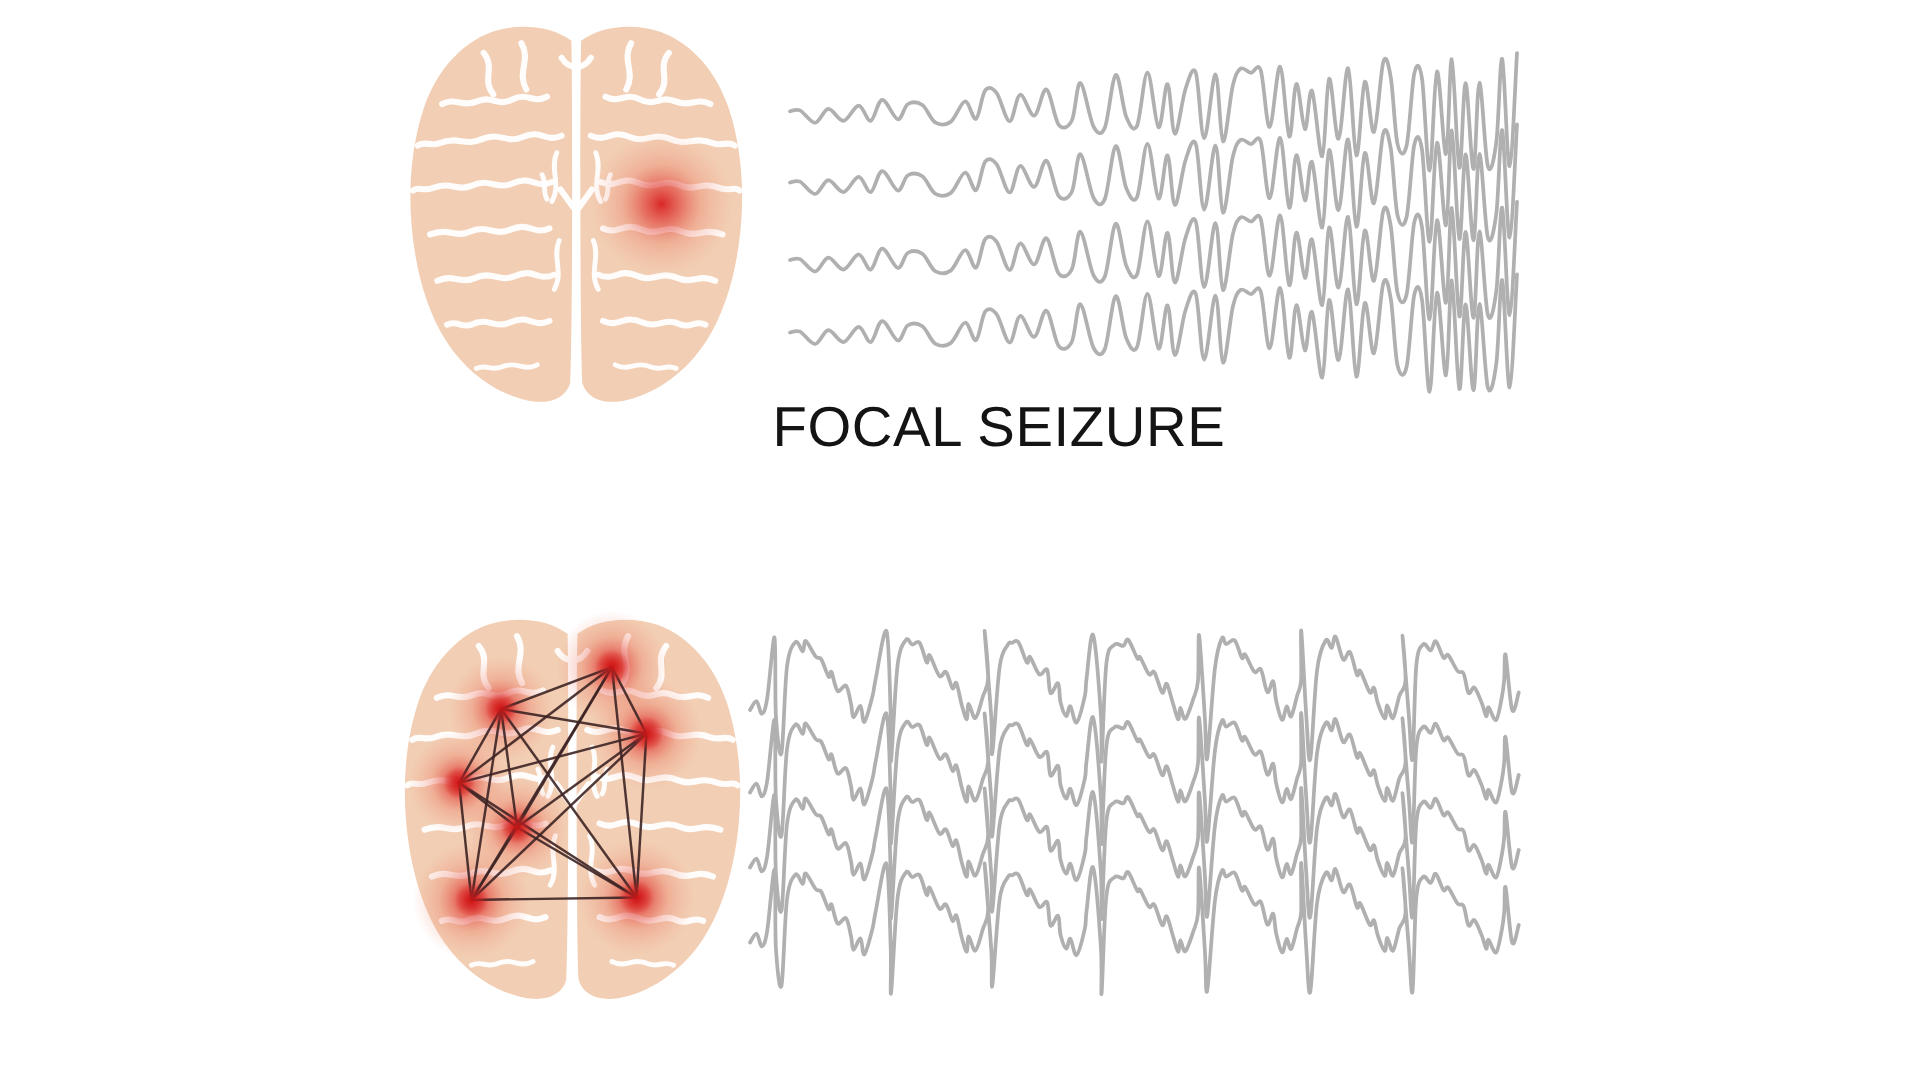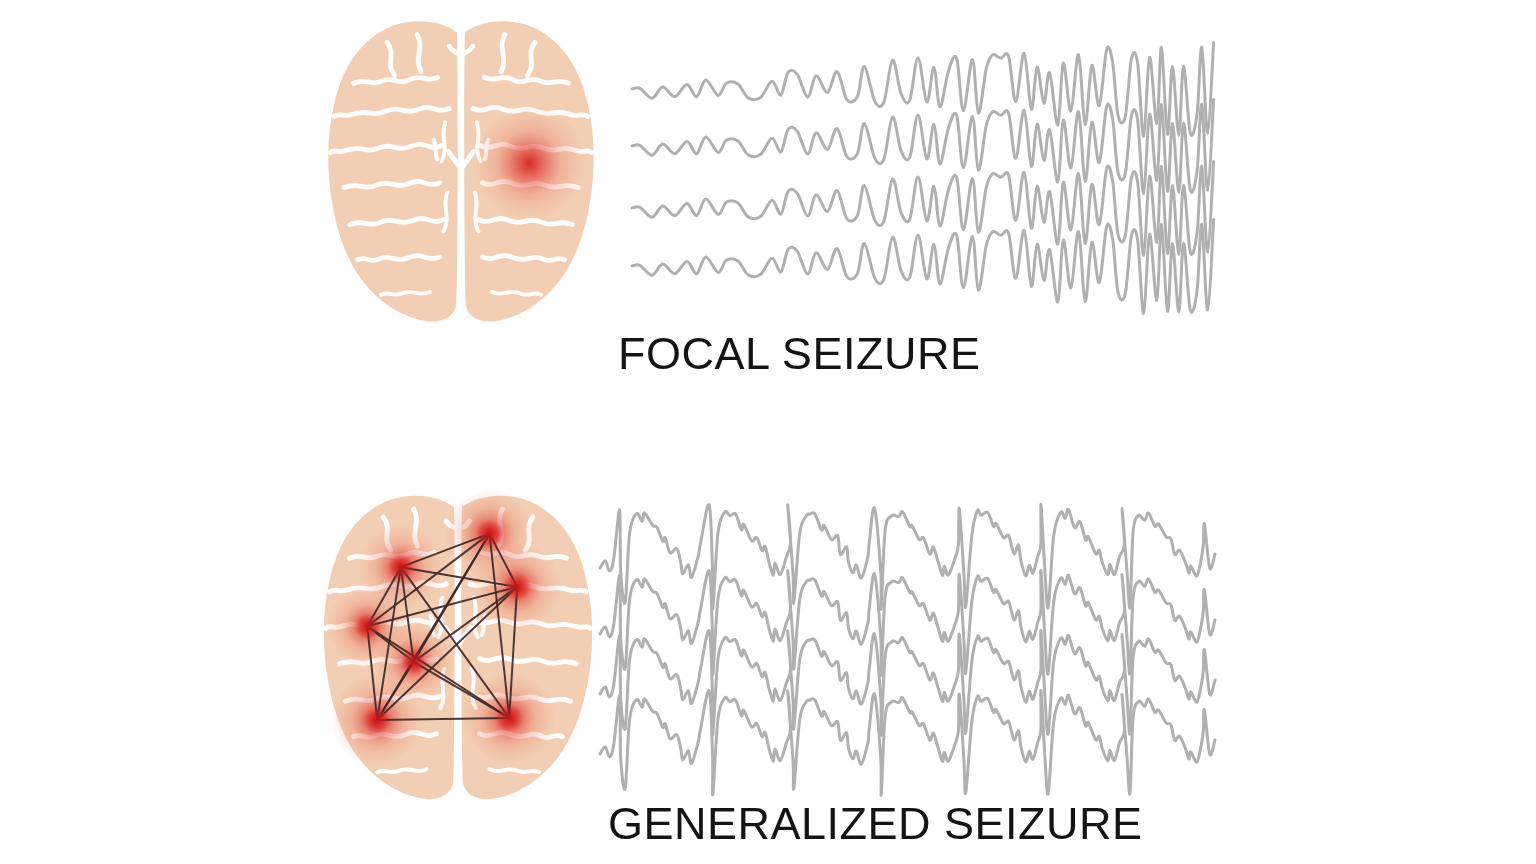--- a/index.html
+++ b/index.html
@@ -73,21 +73,21 @@
     <g id="focal-glows">
         <circle cx="210" cy="152" r="60" fill="url(#focusGlow)"></circle>
       </g>
   </svg>
   <svg id="focal-eeg" style="left:630px;top:35px" width="585" height="270" viewBox="0 0 585 270">
       <path d="M0.0 2.0C1.3 1.9 4.6 -0.2 8.0 1.3C11.3 2.8 16.3 11.4 20.1 11.2C23.9 11.0 26.9 0.4 30.7 0.1C34.5 -0.1 38.8 10.1 42.8 9.7C46.8 9.2 51.3 -2.5 54.9 -2.5C58.6 -2.5 61.5 10.4 64.6 9.7C67.7 8.9 70.2 -6.9 73.8 -7.1C77.4 -7.3 82.8 7.8 86.2 8.4C89.6 8.9 91.1 -1.9 94.4 -3.8C97.7 -5.7 102.3 -5.4 105.9 -3.0C109.5 -0.5 112.4 8.6 116.1 10.9C119.9 13.1 124.6 13.2 128.5 10.5C132.5 7.7 136.6 -5.4 140.0 -5.8C143.4 -6.2 146.2 9.6 148.9 8.1C151.5 6.6 153.4 -11.3 156.2 -14.8C158.9 -18.3 162.0 -16.9 165.2 -12.7C168.5 -8.6 172.5 9.7 175.6 10.0C178.8 10.3 180.8 -10.4 184.1 -11.2C187.4 -11.9 191.9 6.2 195.4 5.5C198.9 4.8 201.8 -16.6 205.1 -15.4C208.4 -14.2 211.6 8.7 215.0 12.9C218.3 17.0 222.5 15.2 225.4 9.6C228.3 4.1 229.4 -21.3 232.3 -20.6C235.2 -19.8 239.6 8.4 242.9 14.4C246.1 20.3 248.9 21.9 251.9 15.1C254.8 8.2 257.7 -25.5 260.6 -27.0C263.4 -28.4 266.2 -0.3 269.0 6.5C271.9 13.3 274.7 19.6 277.6 13.7C280.4 7.8 283.2 -29.1 286.0 -28.9C288.9 -28.7 292.2 13.4 294.8 14.9C297.5 16.4 299.8 -20.6 302.0 -19.7C304.2 -18.9 305.5 19.4 307.9 20.0C310.3 20.7 313.6 -7.7 316.4 -15.8C319.1 -24.0 322.1 -35.5 324.6 -28.9C327.1 -22.3 328.7 23.5 331.4 23.7C334.0 24.0 337.9 -27.9 340.4 -27.5C342.9 -27.1 344.1 24.6 346.4 26.1C348.7 27.7 351.9 -8.6 354.2 -18.3C356.6 -28.0 358.0 -30.3 360.5 -32.1C362.9 -33.8 366.1 -29.0 368.8 -28.8C371.5 -28.6 374.1 -37.9 376.6 -30.7C379.0 -23.5 381.2 15.1 383.7 14.6C386.3 14.1 389.5 -35.0 392.1 -33.7C394.7 -32.4 397.2 19.9 399.4 22.2C401.5 24.5 403.0 -18.9 405.1 -19.9C407.2 -20.9 409.9 15.3 411.9 16.3C414.0 17.2 415.2 -17.9 417.6 -14.3C419.9 -10.7 423.5 39.7 425.8 38.1C428.1 36.5 429.1 -21.6 431.3 -24.0C433.5 -26.3 436.3 25.4 438.8 24.0C441.4 22.6 444.1 -34.6 446.5 -32.4C448.9 -30.2 450.9 35.5 453.1 37.3C455.4 39.0 457.5 -18.5 459.8 -21.6C462.2 -24.8 464.7 21.3 467.2 18.6C469.7 15.9 472.4 -30.4 474.7 -37.6C476.9 -44.8 478.8 -35.4 480.7 -24.5C482.5 -13.5 483.9 19.1 486.0 28.1C488.1 37.2 491.0 39.2 493.2 29.8C495.5 20.4 497.4 -19.1 499.4 -28.1C501.5 -37.1 503.5 -37.1 505.6 -24.2C507.6 -11.2 509.7 50.4 511.7 49.4C513.7 48.5 515.4 -27.6 517.6 -29.8C519.8 -31.9 522.8 38.0 524.8 36.3C526.8 34.7 527.7 -41.4 529.4 -39.6C531.2 -37.8 533.6 44.0 535.5 47.2C537.3 50.4 538.6 -20.7 540.5 -20.5C542.3 -20.3 544.9 48.3 546.8 48.3C548.6 48.2 549.6 -20.4 551.5 -20.8C553.5 -21.2 556.0 38.2 558.3 46.0C560.6 53.9 563.2 40.7 565.1 26.4C567.0 12.1 568.0 -43.1 569.8 -39.8C571.5 -36.5 573.7 46.8 575.7 46.0C577.7 45.2 580.6 -29.4 581.6 -44.5" transform="translate(2,52)" fill="none" stroke="#b0b0b0" stroke-width="3" stroke-linecap="round" stroke-linejoin="round"></path>
       <path d="M0.0 2.0C1.3 1.9 4.6 -0.2 8.0 1.3C11.3 2.8 16.3 11.4 20.1 11.2C23.9 11.0 26.9 0.4 30.7 0.1C34.5 -0.1 38.8 10.1 42.8 9.7C46.8 9.2 51.3 -2.5 54.9 -2.5C58.6 -2.5 61.5 10.4 64.6 9.7C67.7 8.9 70.2 -6.9 73.8 -7.1C77.4 -7.3 82.8 7.8 86.2 8.4C89.6 8.9 91.1 -1.9 94.4 -3.8C97.7 -5.7 102.3 -5.4 105.9 -3.0C109.5 -0.5 112.4 8.6 116.1 10.9C119.9 13.1 124.6 13.2 128.5 10.5C132.5 7.7 136.6 -5.4 140.0 -5.8C143.4 -6.2 146.2 9.6 148.9 8.1C151.5 6.6 153.4 -11.3 156.2 -14.8C158.9 -18.3 162.0 -16.9 165.2 -12.7C168.5 -8.6 172.5 9.7 175.6 10.0C178.8 10.3 180.8 -10.4 184.1 -11.2C187.4 -11.9 191.9 6.2 195.4 5.5C198.9 4.8 201.8 -16.6 205.1 -15.4C208.4 -14.2 211.6 8.7 215.0 12.9C218.3 17.0 222.5 15.2 225.4 9.6C228.3 4.1 229.4 -21.3 232.3 -20.6C235.2 -19.8 239.6 8.4 242.9 14.4C246.1 20.3 248.9 21.9 251.9 15.1C254.8 8.2 257.7 -25.5 260.6 -27.0C263.4 -28.4 266.2 -0.3 269.0 6.5C271.9 13.3 274.7 19.6 277.6 13.7C280.4 7.8 283.2 -29.1 286.0 -28.9C288.9 -28.7 292.2 13.4 294.8 14.9C297.5 16.4 299.8 -20.6 302.0 -19.7C304.2 -18.9 305.5 19.4 307.9 20.0C310.3 20.7 313.6 -7.7 316.4 -15.8C319.1 -24.0 322.1 -35.5 324.6 -28.9C327.1 -22.3 328.7 23.5 331.4 23.7C334.0 24.0 337.9 -27.9 340.4 -27.5C342.9 -27.1 344.1 24.6 346.4 26.1C348.7 27.7 351.9 -8.6 354.2 -18.3C356.6 -28.0 358.0 -30.3 360.5 -32.1C362.9 -33.8 366.1 -29.0 368.8 -28.8C371.5 -28.6 374.1 -37.9 376.6 -30.7C379.0 -23.5 381.2 15.1 383.7 14.6C386.3 14.1 389.5 -35.0 392.1 -33.7C394.7 -32.4 397.2 19.9 399.4 22.2C401.5 24.5 403.0 -18.9 405.1 -19.9C407.2 -20.9 409.9 15.3 411.9 16.3C414.0 17.2 415.2 -17.9 417.6 -14.3C419.9 -10.7 423.5 39.7 425.8 38.1C428.1 36.5 429.1 -21.6 431.3 -24.0C433.5 -26.3 436.3 25.4 438.8 24.0C441.4 22.6 444.1 -34.6 446.5 -32.4C448.9 -30.2 450.9 35.5 453.1 37.3C455.4 39.0 457.5 -18.5 459.8 -21.6C462.2 -24.8 464.7 21.3 467.2 18.6C469.7 15.9 472.4 -30.4 474.7 -37.6C476.9 -44.8 478.8 -35.4 480.7 -24.5C482.5 -13.5 483.9 19.1 486.0 28.1C488.1 37.2 491.0 39.2 493.2 29.8C495.5 20.4 497.4 -19.1 499.4 -28.1C501.5 -37.1 503.5 -37.1 505.6 -24.2C507.6 -11.2 509.7 50.4 511.7 49.4C513.7 48.5 515.4 -27.6 517.6 -29.8C519.8 -31.9 522.8 38.0 524.8 36.3C526.8 34.7 527.7 -41.4 529.4 -39.6C531.2 -37.8 533.6 44.0 535.5 47.2C537.3 50.4 538.6 -20.7 540.5 -20.5C542.3 -20.3 544.9 48.3 546.8 48.3C548.6 48.2 549.6 -20.4 551.5 -20.8C553.5 -21.2 556.0 38.2 558.3 46.0C560.6 53.9 563.2 40.7 565.1 26.4C567.0 12.1 568.0 -43.1 569.8 -39.8C571.5 -36.5 573.7 46.8 575.7 46.0C577.7 45.2 580.6 -29.4 581.6 -44.5" transform="translate(2,109)" fill="none" stroke="#b0b0b0" stroke-width="3" stroke-linecap="round" stroke-linejoin="round"></path>
       <path d="M0.0 2.0C1.3 1.9 4.6 -0.2 8.0 1.3C11.3 2.8 16.3 11.4 20.1 11.2C23.9 11.0 26.9 0.4 30.7 0.1C34.5 -0.1 38.8 10.1 42.8 9.7C46.8 9.2 51.3 -2.5 54.9 -2.5C58.6 -2.5 61.5 10.4 64.6 9.7C67.7 8.9 70.2 -6.9 73.8 -7.1C77.4 -7.3 82.8 7.8 86.2 8.4C89.6 8.9 91.1 -1.9 94.4 -3.8C97.7 -5.7 102.3 -5.4 105.9 -3.0C109.5 -0.5 112.4 8.6 116.1 10.9C119.9 13.1 124.6 13.2 128.5 10.5C132.5 7.7 136.6 -5.4 140.0 -5.8C143.4 -6.2 146.2 9.6 148.9 8.1C151.5 6.6 153.4 -11.3 156.2 -14.8C158.9 -18.3 162.0 -16.9 165.2 -12.7C168.5 -8.6 172.5 9.7 175.6 10.0C178.8 10.3 180.8 -10.4 184.1 -11.2C187.4 -11.9 191.9 6.2 195.4 5.5C198.9 4.8 201.8 -16.6 205.1 -15.4C208.4 -14.2 211.6 8.7 215.0 12.9C218.3 17.0 222.5 15.2 225.4 9.6C228.3 4.1 229.4 -21.3 232.3 -20.6C235.2 -19.8 239.6 8.4 242.9 14.4C246.1 20.3 248.9 21.9 251.9 15.1C254.8 8.2 257.7 -25.5 260.6 -27.0C263.4 -28.4 266.2 -0.3 269.0 6.5C271.9 13.3 274.7 19.6 277.6 13.7C280.4 7.8 283.2 -29.1 286.0 -28.9C288.9 -28.7 292.2 13.4 294.8 14.9C297.5 16.4 299.8 -20.6 302.0 -19.7C304.2 -18.9 305.5 19.4 307.9 20.0C310.3 20.7 313.6 -7.7 316.4 -15.8C319.1 -24.0 322.1 -35.5 324.6 -28.9C327.1 -22.3 328.7 23.5 331.4 23.7C334.0 24.0 337.9 -27.9 340.4 -27.5C342.9 -27.1 344.1 24.6 346.4 26.1C348.7 27.7 351.9 -8.6 354.2 -18.3C356.6 -28.0 358.0 -30.3 360.5 -32.1C362.9 -33.8 366.1 -29.0 368.8 -28.8C371.5 -28.6 374.1 -37.9 376.6 -30.7C379.0 -23.5 381.2 15.1 383.7 14.6C386.3 14.1 389.5 -35.0 392.1 -33.7C394.7 -32.4 397.2 19.9 399.4 22.2C401.5 24.5 403.0 -18.9 405.1 -19.9C407.2 -20.9 409.9 15.3 411.9 16.3C414.0 17.2 415.2 -17.9 417.6 -14.3C419.9 -10.7 423.5 39.7 425.8 38.1C428.1 36.5 429.1 -21.6 431.3 -24.0C433.5 -26.3 436.3 25.4 438.8 24.0C441.4 22.6 444.1 -34.6 446.5 -32.4C448.9 -30.2 450.9 35.5 453.1 37.3C455.4 39.0 457.5 -18.5 459.8 -21.6C462.2 -24.8 464.7 21.3 467.2 18.6C469.7 15.9 472.4 -30.4 474.7 -37.6C476.9 -44.8 478.8 -35.4 480.7 -24.5C482.5 -13.5 483.9 19.1 486.0 28.1C488.1 37.2 491.0 39.2 493.2 29.8C495.5 20.4 497.4 -19.1 499.4 -28.1C501.5 -37.1 503.5 -37.1 505.6 -24.2C507.6 -11.2 509.7 50.4 511.7 49.4C513.7 48.5 515.4 -27.6 517.6 -29.8C519.8 -31.9 522.8 38.0 524.8 36.3C526.8 34.7 527.7 -41.4 529.4 -39.6C531.2 -37.8 533.6 44.0 535.5 47.2C537.3 50.4 538.6 -20.7 540.5 -20.5C542.3 -20.3 544.9 48.3 546.8 48.3C548.6 48.2 549.6 -20.4 551.5 -20.8C553.5 -21.2 556.0 38.2 558.3 46.0C560.6 53.9 563.2 40.7 565.1 26.4C567.0 12.1 568.0 -43.1 569.8 -39.8C571.5 -36.5 573.7 46.8 575.7 46.0C577.7 45.2 580.6 -29.4 581.6 -44.5" transform="translate(2,171)" fill="none" stroke="#b0b0b0" stroke-width="3" stroke-linecap="round" stroke-linejoin="round"></path>
       <path d="M0.0 2.0C1.3 1.9 4.6 -0.2 8.0 1.3C11.3 2.8 16.3 11.4 20.1 11.2C23.9 11.0 26.9 0.4 30.7 0.1C34.5 -0.1 38.8 10.1 42.8 9.7C46.8 9.2 51.3 -2.5 54.9 -2.5C58.6 -2.5 61.5 10.4 64.6 9.7C67.7 8.9 70.2 -6.9 73.8 -7.1C77.4 -7.3 82.8 7.8 86.2 8.4C89.6 8.9 91.1 -1.9 94.4 -3.8C97.7 -5.7 102.3 -5.4 105.9 -3.0C109.5 -0.5 112.4 8.6 116.1 10.9C119.9 13.1 124.6 13.2 128.5 10.5C132.5 7.7 136.6 -5.4 140.0 -5.8C143.4 -6.2 146.2 9.6 148.9 8.1C151.5 6.6 153.4 -11.3 156.2 -14.8C158.9 -18.3 162.0 -16.9 165.2 -12.7C168.5 -8.6 172.5 9.7 175.6 10.0C178.8 10.3 180.8 -10.4 184.1 -11.2C187.4 -11.9 191.9 6.2 195.4 5.5C198.9 4.8 201.8 -16.6 205.1 -15.4C208.4 -14.2 211.6 8.7 215.0 12.9C218.3 17.0 222.5 15.2 225.4 9.6C228.3 4.1 229.4 -21.3 232.3 -20.6C235.2 -19.8 239.6 8.4 242.9 14.4C246.1 20.3 248.9 21.9 251.9 15.1C254.8 8.2 257.7 -25.5 260.6 -27.0C263.4 -28.4 266.2 -0.3 269.0 6.5C271.9 13.3 274.7 19.6 277.6 13.7C280.4 7.8 283.2 -29.1 286.0 -28.9C288.9 -28.7 292.2 13.4 294.8 14.9C297.5 16.4 299.8 -20.6 302.0 -19.7C304.2 -18.9 305.5 19.4 307.9 20.0C310.3 20.7 313.6 -7.7 316.4 -15.8C319.1 -24.0 322.1 -35.5 324.6 -28.9C327.1 -22.3 328.7 23.5 331.4 23.7C334.0 24.0 337.9 -27.9 340.4 -27.5C342.9 -27.1 344.1 24.6 346.4 26.1C348.7 27.7 351.9 -8.6 354.2 -18.3C356.6 -28.0 358.0 -30.3 360.5 -32.1C362.9 -33.8 366.1 -29.0 368.8 -28.8C371.5 -28.6 374.1 -37.9 376.6 -30.7C379.0 -23.5 381.2 15.1 383.7 14.6C386.3 14.1 389.5 -35.0 392.1 -33.7C394.7 -32.4 397.2 19.9 399.4 22.2C401.5 24.5 403.0 -18.9 405.1 -19.9C407.2 -20.9 409.9 15.3 411.9 16.3C414.0 17.2 415.2 -17.9 417.6 -14.3C419.9 -10.7 423.5 39.7 425.8 38.1C428.1 36.5 429.1 -21.6 431.3 -24.0C433.5 -26.3 436.3 25.4 438.8 24.0C441.4 22.6 444.1 -34.6 446.5 -32.4C448.9 -30.2 450.9 35.5 453.1 37.3C455.4 39.0 457.5 -18.5 459.8 -21.6C462.2 -24.8 464.7 21.3 467.2 18.6C469.7 15.9 472.4 -30.4 474.7 -37.6C476.9 -44.8 478.8 -35.4 480.7 -24.5C482.5 -13.5 483.9 19.1 486.0 28.1C488.1 37.2 491.0 39.2 493.2 29.8C495.5 20.4 497.4 -19.1 499.4 -28.1C501.5 -37.1 503.5 -37.1 505.6 -24.2C507.6 -11.2 509.7 50.4 511.7 49.4C513.7 48.5 515.4 -27.6 517.6 -29.8C519.8 -31.9 522.8 38.0 524.8 36.3C526.8 34.7 527.7 -41.4 529.4 -39.6C531.2 -37.8 533.6 44.0 535.5 47.2C537.3 50.4 538.6 -20.7 540.5 -20.5C542.3 -20.3 544.9 48.3 546.8 48.3C548.6 48.2 549.6 -20.4 551.5 -20.8C553.5 -21.2 556.0 38.2 558.3 46.0C560.6 53.9 563.2 40.7 565.1 26.4C567.0 12.1 568.0 -43.1 569.8 -39.8C571.5 -36.5 573.7 46.8 575.7 46.0C577.7 45.2 580.6 -29.4 581.6 -44.5" transform="translate(2,229)" fill="none" stroke="#b0b0b0" stroke-width="3" stroke-linecap="round" stroke-linejoin="round"></path>
     </svg>
-  <div class="label" style="left:618px;top:328px">FOCAL SEIZURE</div>
+  <div class="label" style="left:618px;top:316px">FOCAL SEIZURE</div>
 
   <svg id="gen-brain" style="left:320px;top:488px" width="276" height="318" viewBox="0 0 280 320">
     <use href="#brainArt" xlink:href="#brainArt"></use>
     <g id="gen-glows">
         <circle cx="172" cy="45" r="46" fill="url(#focusGlow)"></circle>
         <circle cx="82" cy="79" r="44" fill="url(#focusGlow)"></circle>
         <circle cx="200" cy="99" r="46" fill="url(#focusGlow)"></circle>
         <circle cx="48" cy="139" r="42" fill="url(#focusGlow)"></circle>
         <circle cx="95" cy="175" r="42" fill="url(#focusGlow)"></circle>
         <circle cx="58" cy="234" r="48" fill="url(#focusGlow)"></circle>
@@ -125,15 +125,14 @@
         <circle cx="58" cy="234" r="14" fill="url(#coreGlow)"></circle>
         <circle cx="192" cy="232" r="14" fill="url(#coreGlow)"></circle>
       </g>
   </svg>
   <svg id="gen-eeg" style="left:598px;top:500px" width="622" height="290" viewBox="0 0 622 290">
       <path d="M0.0 6.0C0.9 4.8 3.7 -1.5 5.3 -1.0C6.8 -0.5 8.1 9.3 9.5 9.0C10.9 8.7 12.0 7.2 13.7 -3.0C15.4 -13.2 18.5 -54.3 19.6 -52.1C20.8 -49.9 19.8 -5.1 20.7 10.3C21.7 25.7 23.7 46.9 25.2 40.4C26.7 33.9 27.7 -13.9 29.6 -28.7C31.5 -43.5 34.3 -46.3 36.4 -48.3C38.5 -50.4 40.9 -40.7 42.2 -40.8C43.6 -41.0 42.8 -49.9 44.6 -49.2C46.3 -48.5 50.5 -39.1 52.6 -36.7C54.7 -34.2 55.2 -37.3 56.9 -34.7C58.7 -32.0 61.5 -22.4 62.9 -20.6C64.3 -18.9 64.0 -26.2 65.2 -24.3C66.4 -22.4 68.0 -11.2 70.0 -9.3C71.9 -7.5 75.1 -15.1 76.9 -13.3C78.7 -11.5 79.9 -2.8 80.9 1.4C81.8 5.6 81.5 11.7 82.8 11.9C84.1 12.1 86.9 2.2 88.4 2.8C89.8 3.4 89.9 16.8 91.5 15.5C93.1 14.3 96.4 1.0 97.9 -4.7C99.4 -10.5 98.7 -10.0 100.5 -18.7C102.4 -27.5 107.2 -61.5 109.2 -57.0C111.2 -52.5 111.9 -9.0 112.5 8.2C113.2 25.4 112.0 52.3 112.9 46.1C113.8 39.9 116.0 -13.2 118.0 -29.2C120.0 -45.3 122.7 -47.2 124.7 -50.0C126.6 -52.9 127.9 -46.8 129.7 -46.4C131.5 -46.0 133.7 -50.2 135.7 -47.8C137.6 -45.5 140.1 -33.7 141.4 -32.1C142.8 -30.4 142.0 -39.6 143.7 -37.8C145.4 -36.0 149.3 -23.5 151.5 -21.3C153.7 -19.0 155.1 -26.1 156.8 -24.4C158.6 -22.8 160.6 -12.9 162.0 -11.4C163.4 -9.9 163.9 -17.7 165.2 -15.5C166.4 -13.4 167.9 -3.2 169.3 1.6C170.7 6.4 172.4 13.5 173.3 13.4C174.3 13.4 173.8 1.3 174.9 1.1C176.1 1.0 178.4 13.5 180.3 12.5C182.2 11.5 184.6 0.6 186.3 -4.8C188.0 -10.2 190.3 -11.0 190.5 -19.7C190.8 -28.3 187.3 -61.9 187.7 -56.7C188.1 -51.4 192.0 -4.3 193.0 11.8C194.0 27.9 192.8 46.7 193.9 40.0C195.0 33.3 197.6 -14.0 199.7 -28.4C201.7 -42.8 204.7 -43.1 206.3 -46.3C208.0 -49.5 208.2 -47.4 209.6 -47.7C211.0 -48.1 212.7 -50.9 214.7 -48.3C216.7 -45.7 220.0 -33.9 221.6 -31.9C223.1 -30.0 222.4 -38.0 224.1 -36.4C225.7 -34.8 229.1 -24.2 231.4 -22.5C233.7 -20.8 236.2 -28.7 237.7 -26.2C239.2 -23.7 238.9 -9.4 240.4 -7.6C241.9 -5.7 245.1 -16.6 246.5 -15.3C247.8 -14.1 247.4 -4.6 248.4 -0.2C249.5 4.1 251.5 10.3 252.9 10.8C254.2 11.4 254.9 2.1 256.3 3.0C257.7 3.9 259.3 17.4 261.3 16.0C263.2 14.7 266.6 0.5 267.9 -5.3C269.2 -11.1 268.1 -10.8 269.2 -18.8C270.3 -26.9 272.6 -58.7 274.5 -53.9C276.4 -49.1 279.6 -6.7 280.7 10.0C281.9 26.7 280.6 53.1 281.3 46.2C282.0 39.4 283.3 -15.7 285.1 -31.1C286.8 -46.5 289.3 -43.9 291.6 -46.2C293.8 -48.6 296.9 -44.7 298.7 -45.3C300.5 -46.0 300.7 -51.8 302.6 -50.2C304.4 -48.6 308.2 -37.8 309.8 -35.5C311.4 -33.1 310.5 -38.3 312.1 -36.2C313.7 -34.0 317.3 -24.6 319.2 -22.6C321.1 -20.6 321.8 -26.7 323.5 -24.2C325.3 -21.8 328.1 -9.5 329.8 -7.9C331.4 -6.4 331.9 -16.4 333.4 -14.9C334.8 -13.5 336.8 -4.0 338.4 0.8C339.9 5.5 341.5 12.9 342.5 13.5C343.5 14.0 343.3 4.4 344.3 4.3C345.2 4.2 346.5 14.2 348.3 13.0C350.0 11.8 353.0 2.0 354.7 -3.0C356.4 -8.1 357.6 -8.9 358.4 -17.3C359.2 -25.7 358.4 -58.5 359.3 -53.5C360.2 -48.6 362.9 -3.8 363.9 12.5C365.0 28.8 364.4 50.9 365.8 44.3C367.1 37.7 369.9 -11.0 371.9 -27.0C373.8 -42.9 375.9 -48.0 377.5 -51.3C379.0 -54.6 379.2 -47.0 380.9 -46.7C382.7 -46.4 385.6 -51.5 387.7 -49.7C389.8 -47.8 392.1 -37.6 393.5 -35.7C394.9 -33.8 394.5 -40.1 396.2 -38.3C397.8 -36.4 401.3 -26.6 403.4 -24.6C405.5 -22.6 407.0 -29.0 408.8 -26.3C410.5 -23.6 412.2 -9.8 413.9 -8.3C415.5 -6.8 417.4 -18.3 418.5 -17.1C419.7 -15.9 419.8 -6.2 421.0 -1.0C422.2 4.2 424.3 13.2 425.7 13.9C427.1 14.6 428.2 3.6 429.3 3.2C430.5 2.7 431.5 12.6 432.9 11.2C434.2 9.8 436.3 -0.2 437.6 -5.1C438.9 -10.0 440.3 -9.5 440.9 -18.2C441.4 -26.9 440.3 -61.8 441.0 -57.3C441.7 -52.9 443.7 -8.6 444.9 8.6C446.1 25.7 446.8 51.1 448.2 45.4C449.7 39.8 451.5 -9.5 453.6 -25.3C455.6 -41.2 458.6 -46.6 460.6 -49.7C462.5 -52.7 464.0 -43.2 465.3 -43.7C466.6 -44.2 466.9 -54.2 468.4 -52.7C470.0 -51.1 472.6 -36.5 474.5 -34.4C476.4 -32.3 478.1 -42.3 480.0 -40.3C481.8 -38.2 484.2 -24.6 485.6 -22.1C487.0 -19.6 486.5 -27.6 488.2 -25.3C489.9 -23.0 493.9 -10.5 495.8 -8.2C497.6 -5.9 498.1 -13.2 499.2 -11.7C500.3 -10.2 500.9 -3.3 502.4 0.8C503.8 4.9 506.6 12.4 507.9 12.7C509.1 12.9 508.7 2.3 509.8 2.3C510.8 2.3 512.8 13.7 514.4 12.5C516.0 11.2 517.8 -0.3 519.5 -5.3C521.1 -10.3 524.0 -9.4 524.4 -17.3C524.9 -25.3 521.6 -57.4 522.0 -53.1C522.4 -48.9 525.6 -8.3 526.9 8.1C528.3 24.5 529.0 51.5 530.0 45.2C531.0 39.0 531.6 -13.9 533.0 -29.2C534.4 -44.5 536.5 -44.4 538.5 -46.5C540.4 -48.6 542.9 -41.3 544.6 -41.7C546.3 -42.1 546.9 -50.0 548.6 -49.0C550.3 -48.1 553.1 -37.8 554.8 -35.9C556.5 -34.1 556.7 -39.7 558.6 -37.9C560.4 -36.1 564.0 -27.6 566.1 -25.1C568.1 -22.7 569.5 -26.2 570.9 -23.2C572.4 -20.3 573.3 -9.5 574.8 -7.6C576.2 -5.7 577.8 -13.1 579.6 -11.8C581.3 -10.5 583.7 -3.6 585.3 0.1C586.9 3.9 588.1 10.4 589.0 11.0C589.9 11.6 589.5 3.4 590.8 3.9C592.1 4.4 595.1 15.4 596.9 14.0C598.7 12.5 600.5 0.5 601.6 -4.9C602.7 -10.4 602.9 -13.2 603.4 -18.7C603.9 -24.2 603.4 -42.1 604.5 -38.0C605.5 -33.9 608.0 1.0 609.7 6.0C611.5 11.0 614.1 -5.7 615.0 -8.0" transform="translate(2,62)" fill="none" stroke="#b0b0b0" stroke-width="3" stroke-linecap="round" stroke-linejoin="round"></path>
       <path d="M0.0 6.0C0.9 4.8 3.7 -1.5 5.3 -1.0C6.8 -0.5 8.1 9.3 9.5 9.0C10.9 8.7 12.0 7.2 13.7 -3.0C15.4 -13.2 18.5 -54.3 19.6 -52.1C20.8 -49.9 19.8 -5.1 20.7 10.3C21.7 25.7 23.7 46.9 25.2 40.4C26.7 33.9 27.7 -13.9 29.6 -28.7C31.5 -43.5 34.3 -46.3 36.4 -48.3C38.5 -50.4 40.9 -40.7 42.2 -40.8C43.6 -41.0 42.8 -49.9 44.6 -49.2C46.3 -48.5 50.5 -39.1 52.6 -36.7C54.7 -34.2 55.2 -37.3 56.9 -34.7C58.7 -32.0 61.5 -22.4 62.9 -20.6C64.3 -18.9 64.0 -26.2 65.2 -24.3C66.4 -22.4 68.0 -11.2 70.0 -9.3C71.9 -7.5 75.1 -15.1 76.9 -13.3C78.7 -11.5 79.9 -2.8 80.9 1.4C81.8 5.6 81.5 11.7 82.8 11.9C84.1 12.1 86.9 2.2 88.4 2.8C89.8 3.4 89.9 16.8 91.5 15.5C93.1 14.3 96.4 1.0 97.9 -4.7C99.4 -10.5 98.7 -10.0 100.5 -18.7C102.4 -27.5 107.2 -61.5 109.2 -57.0C111.2 -52.5 111.9 -9.0 112.5 8.2C113.2 25.4 112.0 52.3 112.9 46.1C113.8 39.9 116.0 -13.2 118.0 -29.2C120.0 -45.3 122.7 -47.2 124.7 -50.0C126.6 -52.9 127.9 -46.8 129.7 -46.4C131.5 -46.0 133.7 -50.2 135.7 -47.8C137.6 -45.5 140.1 -33.7 141.4 -32.1C142.8 -30.4 142.0 -39.6 143.7 -37.8C145.4 -36.0 149.3 -23.5 151.5 -21.3C153.7 -19.0 155.1 -26.1 156.8 -24.4C158.6 -22.8 160.6 -12.9 162.0 -11.4C163.4 -9.9 163.9 -17.7 165.2 -15.5C166.4 -13.4 167.9 -3.2 169.3 1.6C170.7 6.4 172.4 13.5 173.3 13.4C174.3 13.4 173.8 1.3 174.9 1.1C176.1 1.0 178.4 13.5 180.3 12.5C182.2 11.5 184.6 0.6 186.3 -4.8C188.0 -10.2 190.3 -11.0 190.5 -19.7C190.8 -28.3 187.3 -61.9 187.7 -56.7C188.1 -51.4 192.0 -4.3 193.0 11.8C194.0 27.9 192.8 46.7 193.9 40.0C195.0 33.3 197.6 -14.0 199.7 -28.4C201.7 -42.8 204.7 -43.1 206.3 -46.3C208.0 -49.5 208.2 -47.4 209.6 -47.7C211.0 -48.1 212.7 -50.9 214.7 -48.3C216.7 -45.7 220.0 -33.9 221.6 -31.9C223.1 -30.0 222.4 -38.0 224.1 -36.4C225.7 -34.8 229.1 -24.2 231.4 -22.5C233.7 -20.8 236.2 -28.7 237.7 -26.2C239.2 -23.7 238.9 -9.4 240.4 -7.6C241.9 -5.7 245.1 -16.6 246.5 -15.3C247.8 -14.1 247.4 -4.6 248.4 -0.2C249.5 4.1 251.5 10.3 252.9 10.8C254.2 11.4 254.9 2.1 256.3 3.0C257.7 3.9 259.3 17.4 261.3 16.0C263.2 14.7 266.6 0.5 267.9 -5.3C269.2 -11.1 268.1 -10.8 269.2 -18.8C270.3 -26.9 272.6 -58.7 274.5 -53.9C276.4 -49.1 279.6 -6.7 280.7 10.0C281.9 26.7 280.6 53.1 281.3 46.2C282.0 39.4 283.3 -15.7 285.1 -31.1C286.8 -46.5 289.3 -43.9 291.6 -46.2C293.8 -48.6 296.9 -44.7 298.7 -45.3C300.5 -46.0 300.7 -51.8 302.6 -50.2C304.4 -48.6 308.2 -37.8 309.8 -35.5C311.4 -33.1 310.5 -38.3 312.1 -36.2C313.7 -34.0 317.3 -24.6 319.2 -22.6C321.1 -20.6 321.8 -26.7 323.5 -24.2C325.3 -21.8 328.1 -9.5 329.8 -7.9C331.4 -6.4 331.9 -16.4 333.4 -14.9C334.8 -13.5 336.8 -4.0 338.4 0.8C339.9 5.5 341.5 12.9 342.5 13.5C343.5 14.0 343.3 4.4 344.3 4.3C345.2 4.2 346.5 14.2 348.3 13.0C350.0 11.8 353.0 2.0 354.7 -3.0C356.4 -8.1 357.6 -8.9 358.4 -17.3C359.2 -25.7 358.4 -58.5 359.3 -53.5C360.2 -48.6 362.9 -3.8 363.9 12.5C365.0 28.8 364.4 50.9 365.8 44.3C367.1 37.7 369.9 -11.0 371.9 -27.0C373.8 -42.9 375.9 -48.0 377.5 -51.3C379.0 -54.6 379.2 -47.0 380.9 -46.7C382.7 -46.4 385.6 -51.5 387.7 -49.7C389.8 -47.8 392.1 -37.6 393.5 -35.7C394.9 -33.8 394.5 -40.1 396.2 -38.3C397.8 -36.4 401.3 -26.6 403.4 -24.6C405.5 -22.6 407.0 -29.0 408.8 -26.3C410.5 -23.6 412.2 -9.8 413.9 -8.3C415.5 -6.8 417.4 -18.3 418.5 -17.1C419.7 -15.9 419.8 -6.2 421.0 -1.0C422.2 4.2 424.3 13.2 425.7 13.9C427.1 14.6 428.2 3.6 429.3 3.2C430.5 2.7 431.5 12.6 432.9 11.2C434.2 9.8 436.3 -0.2 437.6 -5.1C438.9 -10.0 440.3 -9.5 440.9 -18.2C441.4 -26.9 440.3 -61.8 441.0 -57.3C441.7 -52.9 443.7 -8.6 444.9 8.6C446.1 25.7 446.8 51.1 448.2 45.4C449.7 39.8 451.5 -9.5 453.6 -25.3C455.6 -41.2 458.6 -46.6 460.6 -49.7C462.5 -52.7 464.0 -43.2 465.3 -43.7C466.6 -44.2 466.9 -54.2 468.4 -52.7C470.0 -51.1 472.6 -36.5 474.5 -34.4C476.4 -32.3 478.1 -42.3 480.0 -40.3C481.8 -38.2 484.2 -24.6 485.6 -22.1C487.0 -19.6 486.5 -27.6 488.2 -25.3C489.9 -23.0 493.9 -10.5 495.8 -8.2C497.6 -5.9 498.1 -13.2 499.2 -11.7C500.3 -10.2 500.9 -3.3 502.4 0.8C503.8 4.9 506.6 12.4 507.9 12.7C509.1 12.9 508.7 2.3 509.8 2.3C510.8 2.3 512.8 13.7 514.4 12.5C516.0 11.2 517.8 -0.3 519.5 -5.3C521.1 -10.3 524.0 -9.4 524.4 -17.3C524.9 -25.3 521.6 -57.4 522.0 -53.1C522.4 -48.9 525.6 -8.3 526.9 8.1C528.3 24.5 529.0 51.5 530.0 45.2C531.0 39.0 531.6 -13.9 533.0 -29.2C534.4 -44.5 536.5 -44.4 538.5 -46.5C540.4 -48.6 542.9 -41.3 544.6 -41.7C546.3 -42.1 546.9 -50.0 548.6 -49.0C550.3 -48.1 553.1 -37.8 554.8 -35.9C556.5 -34.1 556.7 -39.7 558.6 -37.9C560.4 -36.1 564.0 -27.6 566.1 -25.1C568.1 -22.7 569.5 -26.2 570.9 -23.2C572.4 -20.3 573.3 -9.5 574.8 -7.6C576.2 -5.7 577.8 -13.1 579.6 -11.8C581.3 -10.5 583.7 -3.6 585.3 0.1C586.9 3.9 588.1 10.4 589.0 11.0C589.9 11.6 589.5 3.4 590.8 3.9C592.1 4.4 595.1 15.4 596.9 14.0C598.7 12.5 600.5 0.5 601.6 -4.9C602.7 -10.4 602.9 -13.2 603.4 -18.7C603.9 -24.2 603.4 -42.1 604.5 -38.0C605.5 -33.9 608.0 1.0 609.7 6.0C611.5 11.0 614.1 -5.7 615.0 -8.0" transform="translate(2,128)" fill="none" stroke="#b0b0b0" stroke-width="3" stroke-linecap="round" stroke-linejoin="round"></path>
       <path d="M0.0 6.0C0.9 4.8 3.7 -1.5 5.3 -1.0C6.8 -0.5 8.1 9.3 9.5 9.0C10.9 8.7 12.0 7.2 13.7 -3.0C15.4 -13.2 18.5 -54.3 19.6 -52.1C20.8 -49.9 19.8 -5.1 20.7 10.3C21.7 25.7 23.7 46.9 25.2 40.4C26.7 33.9 27.7 -13.9 29.6 -28.7C31.5 -43.5 34.3 -46.3 36.4 -48.3C38.5 -50.4 40.9 -40.7 42.2 -40.8C43.6 -41.0 42.8 -49.9 44.6 -49.2C46.3 -48.5 50.5 -39.1 52.6 -36.7C54.7 -34.2 55.2 -37.3 56.9 -34.7C58.7 -32.0 61.5 -22.4 62.9 -20.6C64.3 -18.9 64.0 -26.2 65.2 -24.3C66.4 -22.4 68.0 -11.2 70.0 -9.3C71.9 -7.5 75.1 -15.1 76.9 -13.3C78.7 -11.5 79.9 -2.8 80.9 1.4C81.8 5.6 81.5 11.7 82.8 11.9C84.1 12.1 86.9 2.2 88.4 2.8C89.8 3.4 89.9 16.8 91.5 15.5C93.1 14.3 96.4 1.0 97.9 -4.7C99.4 -10.5 98.7 -10.0 100.5 -18.7C102.4 -27.5 107.2 -61.5 109.2 -57.0C111.2 -52.5 111.9 -9.0 112.5 8.2C113.2 25.4 112.0 52.3 112.9 46.1C113.8 39.9 116.0 -13.2 118.0 -29.2C120.0 -45.3 122.7 -47.2 124.7 -50.0C126.6 -52.9 127.9 -46.8 129.7 -46.4C131.5 -46.0 133.7 -50.2 135.7 -47.8C137.6 -45.5 140.1 -33.7 141.4 -32.1C142.8 -30.4 142.0 -39.6 143.7 -37.8C145.4 -36.0 149.3 -23.5 151.5 -21.3C153.7 -19.0 155.1 -26.1 156.8 -24.4C158.6 -22.8 160.6 -12.9 162.0 -11.4C163.4 -9.9 163.9 -17.7 165.2 -15.5C166.4 -13.4 167.9 -3.2 169.3 1.6C170.7 6.4 172.4 13.5 173.3 13.4C174.3 13.4 173.8 1.3 174.9 1.1C176.1 1.0 178.4 13.5 180.3 12.5C182.2 11.5 184.6 0.6 186.3 -4.8C188.0 -10.2 190.3 -11.0 190.5 -19.7C190.8 -28.3 187.3 -61.9 187.7 -56.7C188.1 -51.4 192.0 -4.3 193.0 11.8C194.0 27.9 192.8 46.7 193.9 40.0C195.0 33.3 197.6 -14.0 199.7 -28.4C201.7 -42.8 204.7 -43.1 206.3 -46.3C208.0 -49.5 208.2 -47.4 209.6 -47.7C211.0 -48.1 212.7 -50.9 214.7 -48.3C216.7 -45.7 220.0 -33.9 221.6 -31.9C223.1 -30.0 222.4 -38.0 224.1 -36.4C225.7 -34.8 229.1 -24.2 231.4 -22.5C233.7 -20.8 236.2 -28.7 237.7 -26.2C239.2 -23.7 238.9 -9.4 240.4 -7.6C241.9 -5.7 245.1 -16.6 246.5 -15.3C247.8 -14.1 247.4 -4.6 248.4 -0.2C249.5 4.1 251.5 10.3 252.9 10.8C254.2 11.4 254.9 2.1 256.3 3.0C257.7 3.9 259.3 17.4 261.3 16.0C263.2 14.7 266.6 0.5 267.9 -5.3C269.2 -11.1 268.1 -10.8 269.2 -18.8C270.3 -26.9 272.6 -58.7 274.5 -53.9C276.4 -49.1 279.6 -6.7 280.7 10.0C281.9 26.7 280.6 53.1 281.3 46.2C282.0 39.4 283.3 -15.7 285.1 -31.1C286.8 -46.5 289.3 -43.9 291.6 -46.2C293.8 -48.6 296.9 -44.7 298.7 -45.3C300.5 -46.0 300.7 -51.8 302.6 -50.2C304.4 -48.6 308.2 -37.8 309.8 -35.5C311.4 -33.1 310.5 -38.3 312.1 -36.2C313.7 -34.0 317.3 -24.6 319.2 -22.6C321.1 -20.6 321.8 -26.7 323.5 -24.2C325.3 -21.8 328.1 -9.5 329.8 -7.9C331.4 -6.4 331.9 -16.4 333.4 -14.9C334.8 -13.5 336.8 -4.0 338.4 0.8C339.9 5.5 341.5 12.9 342.5 13.5C343.5 14.0 343.3 4.4 344.3 4.3C345.2 4.2 346.5 14.2 348.3 13.0C350.0 11.8 353.0 2.0 354.7 -3.0C356.4 -8.1 357.6 -8.9 358.4 -17.3C359.2 -25.7 358.4 -58.5 359.3 -53.5C360.2 -48.6 362.9 -3.8 363.9 12.5C365.0 28.8 364.4 50.9 365.8 44.3C367.1 37.7 369.9 -11.0 371.9 -27.0C373.8 -42.9 375.9 -48.0 377.5 -51.3C379.0 -54.6 379.2 -47.0 380.9 -46.7C382.7 -46.4 385.6 -51.5 387.7 -49.7C389.8 -47.8 392.1 -37.6 393.5 -35.7C394.9 -33.8 394.5 -40.1 396.2 -38.3C397.8 -36.4 401.3 -26.6 403.4 -24.6C405.5 -22.6 407.0 -29.0 408.8 -26.3C410.5 -23.6 412.2 -9.8 413.9 -8.3C415.5 -6.8 417.4 -18.3 418.5 -17.1C419.7 -15.9 419.8 -6.2 421.0 -1.0C422.2 4.2 424.3 13.2 425.7 13.9C427.1 14.6 428.2 3.6 429.3 3.2C430.5 2.7 431.5 12.6 432.9 11.2C434.2 9.8 436.3 -0.2 437.6 -5.1C438.9 -10.0 440.3 -9.5 440.9 -18.2C441.4 -26.9 440.3 -61.8 441.0 -57.3C441.7 -52.9 443.7 -8.6 444.9 8.6C446.1 25.7 446.8 51.1 448.2 45.4C449.7 39.8 451.5 -9.5 453.6 -25.3C455.6 -41.2 458.6 -46.6 460.6 -49.7C462.5 -52.7 464.0 -43.2 465.3 -43.7C466.6 -44.2 466.9 -54.2 468.4 -52.7C470.0 -51.1 472.6 -36.5 474.5 -34.4C476.4 -32.3 478.1 -42.3 480.0 -40.3C481.8 -38.2 484.2 -24.6 485.6 -22.1C487.0 -19.6 486.5 -27.6 488.2 -25.3C489.9 -23.0 493.9 -10.5 495.8 -8.2C497.6 -5.9 498.1 -13.2 499.2 -11.7C500.3 -10.2 500.9 -3.3 502.4 0.8C503.8 4.9 506.6 12.4 507.9 12.7C509.1 12.9 508.7 2.3 509.8 2.3C510.8 2.3 512.8 13.7 514.4 12.5C516.0 11.2 517.8 -0.3 519.5 -5.3C521.1 -10.3 524.0 -9.4 524.4 -17.3C524.9 -25.3 521.6 -57.4 522.0 -53.1C522.4 -48.9 525.6 -8.3 526.9 8.1C528.3 24.5 529.0 51.5 530.0 45.2C531.0 39.0 531.6 -13.9 533.0 -29.2C534.4 -44.5 536.5 -44.4 538.5 -46.5C540.4 -48.6 542.9 -41.3 544.6 -41.7C546.3 -42.1 546.9 -50.0 548.6 -49.0C550.3 -48.1 553.1 -37.8 554.8 -35.9C556.5 -34.1 556.7 -39.7 558.6 -37.9C560.4 -36.1 564.0 -27.6 566.1 -25.1C568.1 -22.7 569.5 -26.2 570.9 -23.2C572.4 -20.3 573.3 -9.5 574.8 -7.6C576.2 -5.7 577.8 -13.1 579.6 -11.8C581.3 -10.5 583.7 -3.6 585.3 0.1C586.9 3.9 588.1 10.4 589.0 11.0C589.9 11.6 589.5 3.4 590.8 3.9C592.1 4.4 595.1 15.4 596.9 14.0C598.7 12.5 600.5 0.5 601.6 -4.9C602.7 -10.4 602.9 -13.2 603.4 -18.7C603.9 -24.2 603.4 -42.1 604.5 -38.0C605.5 -33.9 608.0 1.0 609.7 6.0C611.5 11.0 614.1 -5.7 615.0 -8.0" transform="translate(2,188)" fill="none" stroke="#b0b0b0" stroke-width="3" stroke-linecap="round" stroke-linejoin="round"></path>
       <path d="M0.0 6.0C0.9 4.8 3.7 -1.5 5.3 -1.0C6.8 -0.5 8.1 9.3 9.5 9.0C10.9 8.7 12.0 7.2 13.7 -3.0C15.4 -13.2 18.5 -54.3 19.6 -52.1C20.8 -49.9 19.8 -5.1 20.7 10.3C21.7 25.7 23.7 46.9 25.2 40.4C26.7 33.9 27.7 -13.9 29.6 -28.7C31.5 -43.5 34.3 -46.3 36.4 -48.3C38.5 -50.4 40.9 -40.7 42.2 -40.8C43.6 -41.0 42.8 -49.9 44.6 -49.2C46.3 -48.5 50.5 -39.1 52.6 -36.7C54.7 -34.2 55.2 -37.3 56.9 -34.7C58.7 -32.0 61.5 -22.4 62.9 -20.6C64.3 -18.9 64.0 -26.2 65.2 -24.3C66.4 -22.4 68.0 -11.2 70.0 -9.3C71.9 -7.5 75.1 -15.1 76.9 -13.3C78.7 -11.5 79.9 -2.8 80.9 1.4C81.8 5.6 81.5 11.7 82.8 11.9C84.1 12.1 86.9 2.2 88.4 2.8C89.8 3.4 89.9 16.8 91.5 15.5C93.1 14.3 96.4 1.0 97.9 -4.7C99.4 -10.5 98.7 -10.0 100.5 -18.7C102.4 -27.5 107.2 -61.5 109.2 -57.0C111.2 -52.5 111.9 -9.0 112.5 8.2C113.2 25.4 112.0 52.3 112.9 46.1C113.8 39.9 116.0 -13.2 118.0 -29.2C120.0 -45.3 122.7 -47.2 124.7 -50.0C126.6 -52.9 127.9 -46.8 129.7 -46.4C131.5 -46.0 133.7 -50.2 135.7 -47.8C137.6 -45.5 140.1 -33.7 141.4 -32.1C142.8 -30.4 142.0 -39.6 143.7 -37.8C145.4 -36.0 149.3 -23.5 151.5 -21.3C153.7 -19.0 155.1 -26.1 156.8 -24.4C158.6 -22.8 160.6 -12.9 162.0 -11.4C163.4 -9.9 163.9 -17.7 165.2 -15.5C166.4 -13.4 167.9 -3.2 169.3 1.6C170.7 6.4 172.4 13.5 173.3 13.4C174.3 13.4 173.8 1.3 174.9 1.1C176.1 1.0 178.4 13.5 180.3 12.5C182.2 11.5 184.6 0.6 186.3 -4.8C188.0 -10.2 190.3 -11.0 190.5 -19.7C190.8 -28.3 187.3 -61.9 187.7 -56.7C188.1 -51.4 192.0 -4.3 193.0 11.8C194.0 27.9 192.8 46.7 193.9 40.0C195.0 33.3 197.6 -14.0 199.7 -28.4C201.7 -42.8 204.7 -43.1 206.3 -46.3C208.0 -49.5 208.2 -47.4 209.6 -47.7C211.0 -48.1 212.7 -50.9 214.7 -48.3C216.7 -45.7 220.0 -33.9 221.6 -31.9C223.1 -30.0 222.4 -38.0 224.1 -36.4C225.7 -34.8 229.1 -24.2 231.4 -22.5C233.7 -20.8 236.2 -28.7 237.7 -26.2C239.2 -23.7 238.9 -9.4 240.4 -7.6C241.9 -5.7 245.1 -16.6 246.5 -15.3C247.8 -14.1 247.4 -4.6 248.4 -0.2C249.5 4.1 251.5 10.3 252.9 10.8C254.2 11.4 254.9 2.1 256.3 3.0C257.7 3.9 259.3 17.4 261.3 16.0C263.2 14.7 266.6 0.5 267.9 -5.3C269.2 -11.1 268.1 -10.8 269.2 -18.8C270.3 -26.9 272.6 -58.7 274.5 -53.9C276.4 -49.1 279.6 -6.7 280.7 10.0C281.9 26.7 280.6 53.1 281.3 46.2C282.0 39.4 283.3 -15.7 285.1 -31.1C286.8 -46.5 289.3 -43.9 291.6 -46.2C293.8 -48.6 296.9 -44.7 298.7 -45.3C300.5 -46.0 300.7 -51.8 302.6 -50.2C304.4 -48.6 308.2 -37.8 309.8 -35.5C311.4 -33.1 310.5 -38.3 312.1 -36.2C313.7 -34.0 317.3 -24.6 319.2 -22.6C321.1 -20.6 321.8 -26.7 323.5 -24.2C325.3 -21.8 328.1 -9.5 329.8 -7.9C331.4 -6.4 331.9 -16.4 333.4 -14.9C334.8 -13.5 336.8 -4.0 338.4 0.8C339.9 5.5 341.5 12.9 342.5 13.5C343.5 14.0 343.3 4.4 344.3 4.3C345.2 4.2 346.5 14.2 348.3 13.0C350.0 11.8 353.0 2.0 354.7 -3.0C356.4 -8.1 357.6 -8.9 358.4 -17.3C359.2 -25.7 358.4 -58.5 359.3 -53.5C360.2 -48.6 362.9 -3.8 363.9 12.5C365.0 28.8 364.4 50.9 365.8 44.3C367.1 37.7 369.9 -11.0 371.9 -27.0C373.8 -42.9 375.9 -48.0 377.5 -51.3C379.0 -54.6 379.2 -47.0 380.9 -46.7C382.7 -46.4 385.6 -51.5 387.7 -49.7C389.8 -47.8 392.1 -37.6 393.5 -35.7C394.9 -33.8 394.5 -40.1 396.2 -38.3C397.8 -36.4 401.3 -26.6 403.4 -24.6C405.5 -22.6 407.0 -29.0 408.8 -26.3C410.5 -23.6 412.2 -9.8 413.9 -8.3C415.5 -6.8 417.4 -18.3 418.5 -17.1C419.7 -15.9 419.8 -6.2 421.0 -1.0C422.2 4.2 424.3 13.2 425.7 13.9C427.1 14.6 428.2 3.6 429.3 3.2C430.5 2.7 431.5 12.6 432.9 11.2C434.2 9.8 436.3 -0.2 437.6 -5.1C438.9 -10.0 440.3 -9.5 440.9 -18.2C441.4 -26.9 440.3 -61.8 441.0 -57.3C441.7 -52.9 443.7 -8.6 444.9 8.6C446.1 25.7 446.8 51.1 448.2 45.4C449.7 39.8 451.5 -9.5 453.6 -25.3C455.6 -41.2 458.6 -46.6 460.6 -49.7C462.5 -52.7 464.0 -43.2 465.3 -43.7C466.6 -44.2 466.9 -54.2 468.4 -52.7C470.0 -51.1 472.6 -36.5 474.5 -34.4C476.4 -32.3 478.1 -42.3 480.0 -40.3C481.8 -38.2 484.2 -24.6 485.6 -22.1C487.0 -19.6 486.5 -27.6 488.2 -25.3C489.9 -23.0 493.9 -10.5 495.8 -8.2C497.6 -5.9 498.1 -13.2 499.2 -11.7C500.3 -10.2 500.9 -3.3 502.4 0.8C503.8 4.9 506.6 12.4 507.9 12.7C509.1 12.9 508.7 2.3 509.8 2.3C510.8 2.3 512.8 13.7 514.4 12.5C516.0 11.2 517.8 -0.3 519.5 -5.3C521.1 -10.3 524.0 -9.4 524.4 -17.3C524.9 -25.3 521.6 -57.4 522.0 -53.1C522.4 -48.9 525.6 -8.3 526.9 8.1C528.3 24.5 529.0 51.5 530.0 45.2C531.0 39.0 531.6 -13.9 533.0 -29.2C534.4 -44.5 536.5 -44.4 538.5 -46.5C540.4 -48.6 542.9 -41.3 544.6 -41.7C546.3 -42.1 546.9 -50.0 548.6 -49.0C550.3 -48.1 553.1 -37.8 554.8 -35.9C556.5 -34.1 556.7 -39.7 558.6 -37.9C560.4 -36.1 564.0 -27.6 566.1 -25.1C568.1 -22.7 569.5 -26.2 570.9 -23.2C572.4 -20.3 573.3 -9.5 574.8 -7.6C576.2 -5.7 577.8 -13.1 579.6 -11.8C581.3 -10.5 583.7 -3.6 585.3 0.1C586.9 3.9 588.1 10.4 589.0 11.0C589.9 11.6 589.5 3.4 590.8 3.9C592.1 4.4 595.1 15.4 596.9 14.0C598.7 12.5 600.5 0.5 601.6 -4.9C602.7 -10.4 602.9 -13.2 603.4 -18.7C603.9 -24.2 603.4 -42.1 604.5 -38.0C605.5 -33.9 608.0 1.0 609.7 6.0C611.5 11.0 614.1 -5.7 615.0 -8.0" transform="translate(2,248)" fill="none" stroke="#b0b0b0" stroke-width="3" stroke-linecap="round" stroke-linejoin="round"></path>
     </svg>
-  <div class="label" style="left:608px;top:798px">GENERALIZED SEIZURE</div>
 
 </div>
 
 </body></html>

